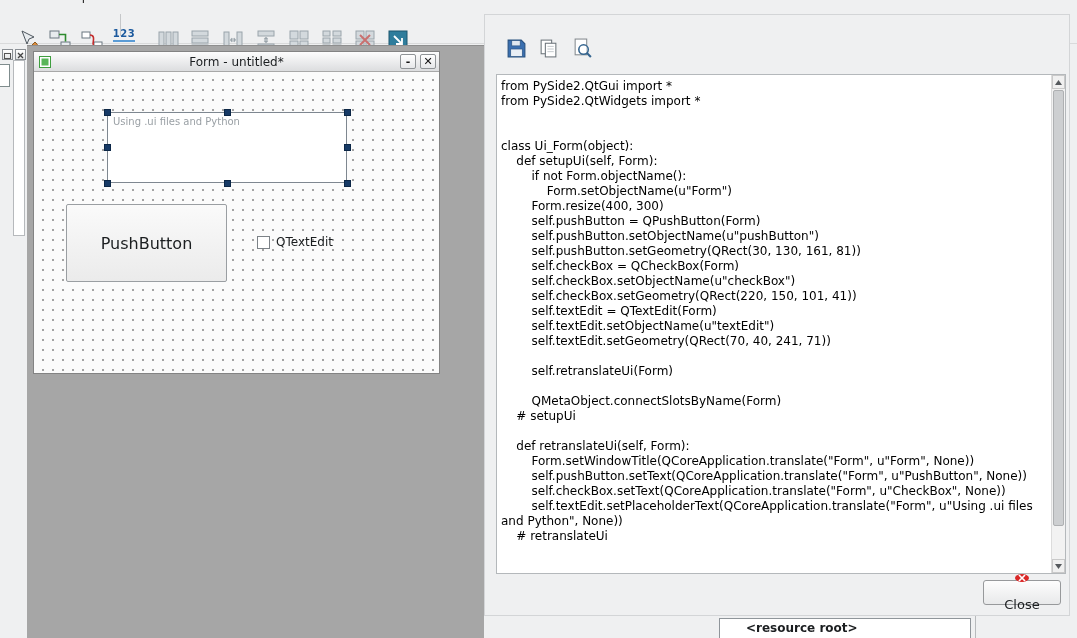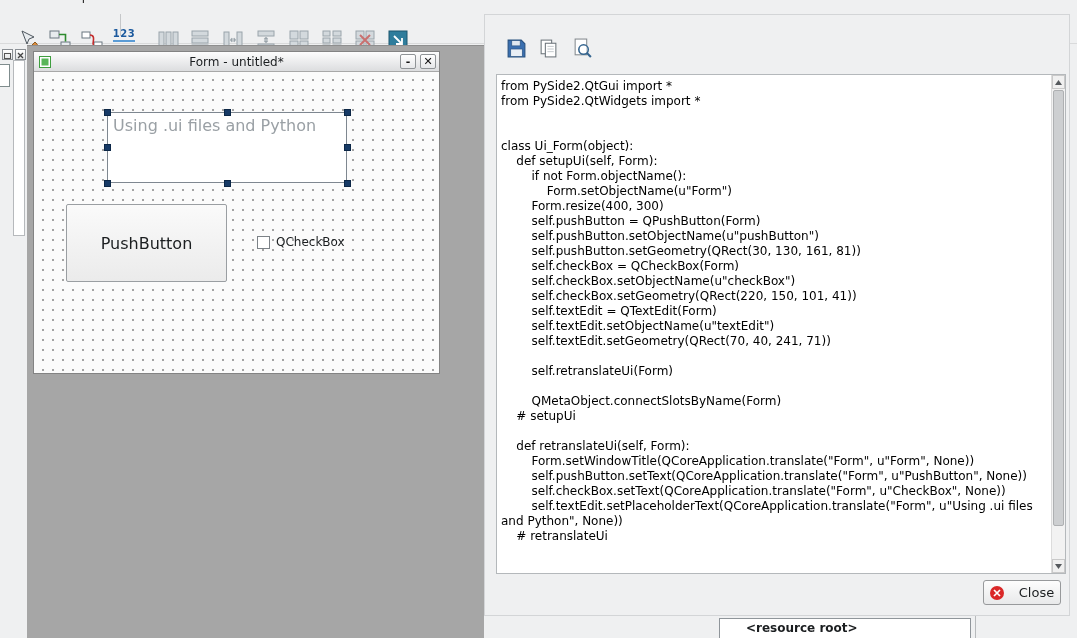--- a/index.html
+++ b/index.html
@@ -36,21 +36,21 @@
   .form-titlebar { position:absolute; left:0; top:0; right:0; height:20px; background:linear-gradient(#fdfdfd,#dcdddf); border-bottom:1px solid #a8a8a8; display:flex; align-items:center; padding:0 3px; }
   .form-title { position:absolute; left:0; right:0; text-align:center; font-size:12px; color:#1b1e20; }
   .form-win-icon { position:relative; z-index:2; width:12px; height:12px; margin-left:2px; }
   .win-btns { position:absolute; right:3px; top:2px; display:flex; z-index:2; }
   .win-btn { width:16px; height:15px; margin-left:4px; border:1px solid #8f9396; border-radius:2px; background:linear-gradient(#ffffff,#e6e7e9); display:flex; align-items:center; justify-content:center; font-size:11px; font-weight:bold; color:#111; line-height:1; }
   .form-canvas { position:absolute; left:0; top:20px; right:0; bottom:0;
     background-color:#fbfbfb;
     background-image:radial-gradient(circle,#a3a3a3 0.9px, transparent 1px);
     background-size:10px 10px; background-position:4px 3px; }
 
-  .w-textedit { position:absolute; left:73px; top:40px; width:240px; height:71px; background:#ffffff; border:1px solid #7e8790; padding:3px 5px; color:#9aa0a5; font-size:16px; }
+  .w-textedit { position:absolute; left:73px; top:40px; width:240px; height:71px; background:#ffffff; border:1px solid #7e8790; padding:3px 5px; color:#9aa0a5; font-size:10px; }
   .sel-handle { position:absolute; width:7px; height:7px; background:#173a66; border:1px solid #0c2747; z-index:3; }
 
   .w-pushbutton { position:absolute; left:32px; top:132px; width:161px; height:78px; background:linear-gradient(#fafafa,#ebebeb); border:1px solid #9a9ea2; border-radius:2px; display:flex; align-items:center; justify-content:center; font-size:16px; color:#1b1e20; }
 
   .w-checkbox { position:absolute; left:223px; top:163px; display:flex; align-items:center; }
   .cb-box { width:13px; height:13px; background:#ffffff; border:1px solid #7c8287; margin-right:6px; }
 
   
   .code-dialog { position:absolute; left:484px; top:14px; width:586px; height:602px; background:#eff0f1; border:1px solid #d3d5d7; }
   .cd-tool { position:absolute; top:22px; width:26px; height:26px; display:flex; align-items:center; justify-content:center; }
@@ -58,21 +58,21 @@
   .code-pre { position:absolute; left:0; top:0; right:14px; bottom:0; padding:4px 2px 4px 4px;
     font-family:"DejaVu Sans","Liberation Sans",sans-serif; font-size:12px; line-height:15px;
     white-space:pre; color:#000; overflow:hidden; }
   .v-scrollbar { position:absolute; top:0; right:0; width:14px; bottom:0; background:#f2f2f2; border-left:1px solid #dcdcdc; }
   .sb-arrow { position:absolute; left:0; width:13px; height:14px; background:#f0f0f0; border:1px solid #c9c9c9; display:flex; align-items:center; justify-content:center; }
   .sb-arrow svg { display:block; }
   .sb-up { top:0; }
   .sb-down { bottom:0; }
   .sb-thumb { position:absolute; left:1px; top:15px; width:11px; height:436px; background:#cdcfd1; border:1px solid #aeb0b2; border-radius:2px; }
 
-  .close-button { position:absolute; right:8px; bottom:10px; width:78px; height:25px; border:1px solid #97999b; border-radius:3px; background:linear-gradient(#fdfdfd,#e8e9ea); display:flex; align-items:center; justify-content:center; gap:15px; font-size:13px; color:#1b1e20; }
+  .close-button { position:absolute; right:8px; bottom:10px; width:78px; height:25px; border:1px solid #97999b; border-radius:3px; background:linear-gradient(#fdfdfd,#e8e9ea); display:flex; align-items:center; justify-content:center; gap:15px; font-size:13px; color:#1b1e20;flex-direction:column; }
   .close-red { width:14px; height:14px; border-radius:50%; background:#da2828; display:flex; align-items:center; justify-content:center; }
 
   
   .bottom-strip { position:absolute; left:484px; top:616px; width:593px; height:22px; background:#eff0f1;font-weight:bold; }
   .resource-box { position:absolute; left:235px; top:2px; width:252px; height:22px; background:#ffffff; border:1px solid #8f959a; padding:2px 0 0 26px; font-size:12px; color:#1b1e20; }
   .bottom-divider { position:absolute; left:491px; top:0; width:1px; height:22px; background:#b7babc; }
 </style>
 </head>
 <body>
 
@@ -264,21 +264,21 @@
       <div class="sel-handle" style="left:70px;  top:72px"></div>
       <div class="sel-handle" style="left:310px; top:72px"></div>
       <div class="sel-handle" style="left:70px;  top:108px"></div>
       <div class="sel-handle" style="left:190px; top:108px"></div>
       <div class="sel-handle" style="left:310px; top:108px"></div>
 
       <div class="w-pushbutton">PushButton</div>
 
       <div class="w-checkbox">
         <span class="cb-box"></span>
-        <span>QCheckBox</span>
+        <span>QTextEdit</span>
       </div>
 
     </div>
   </div>
 </div>
 
 <div class="code-dialog">
 
   <div class="cd-tool" style="left:18px">
     <span>

